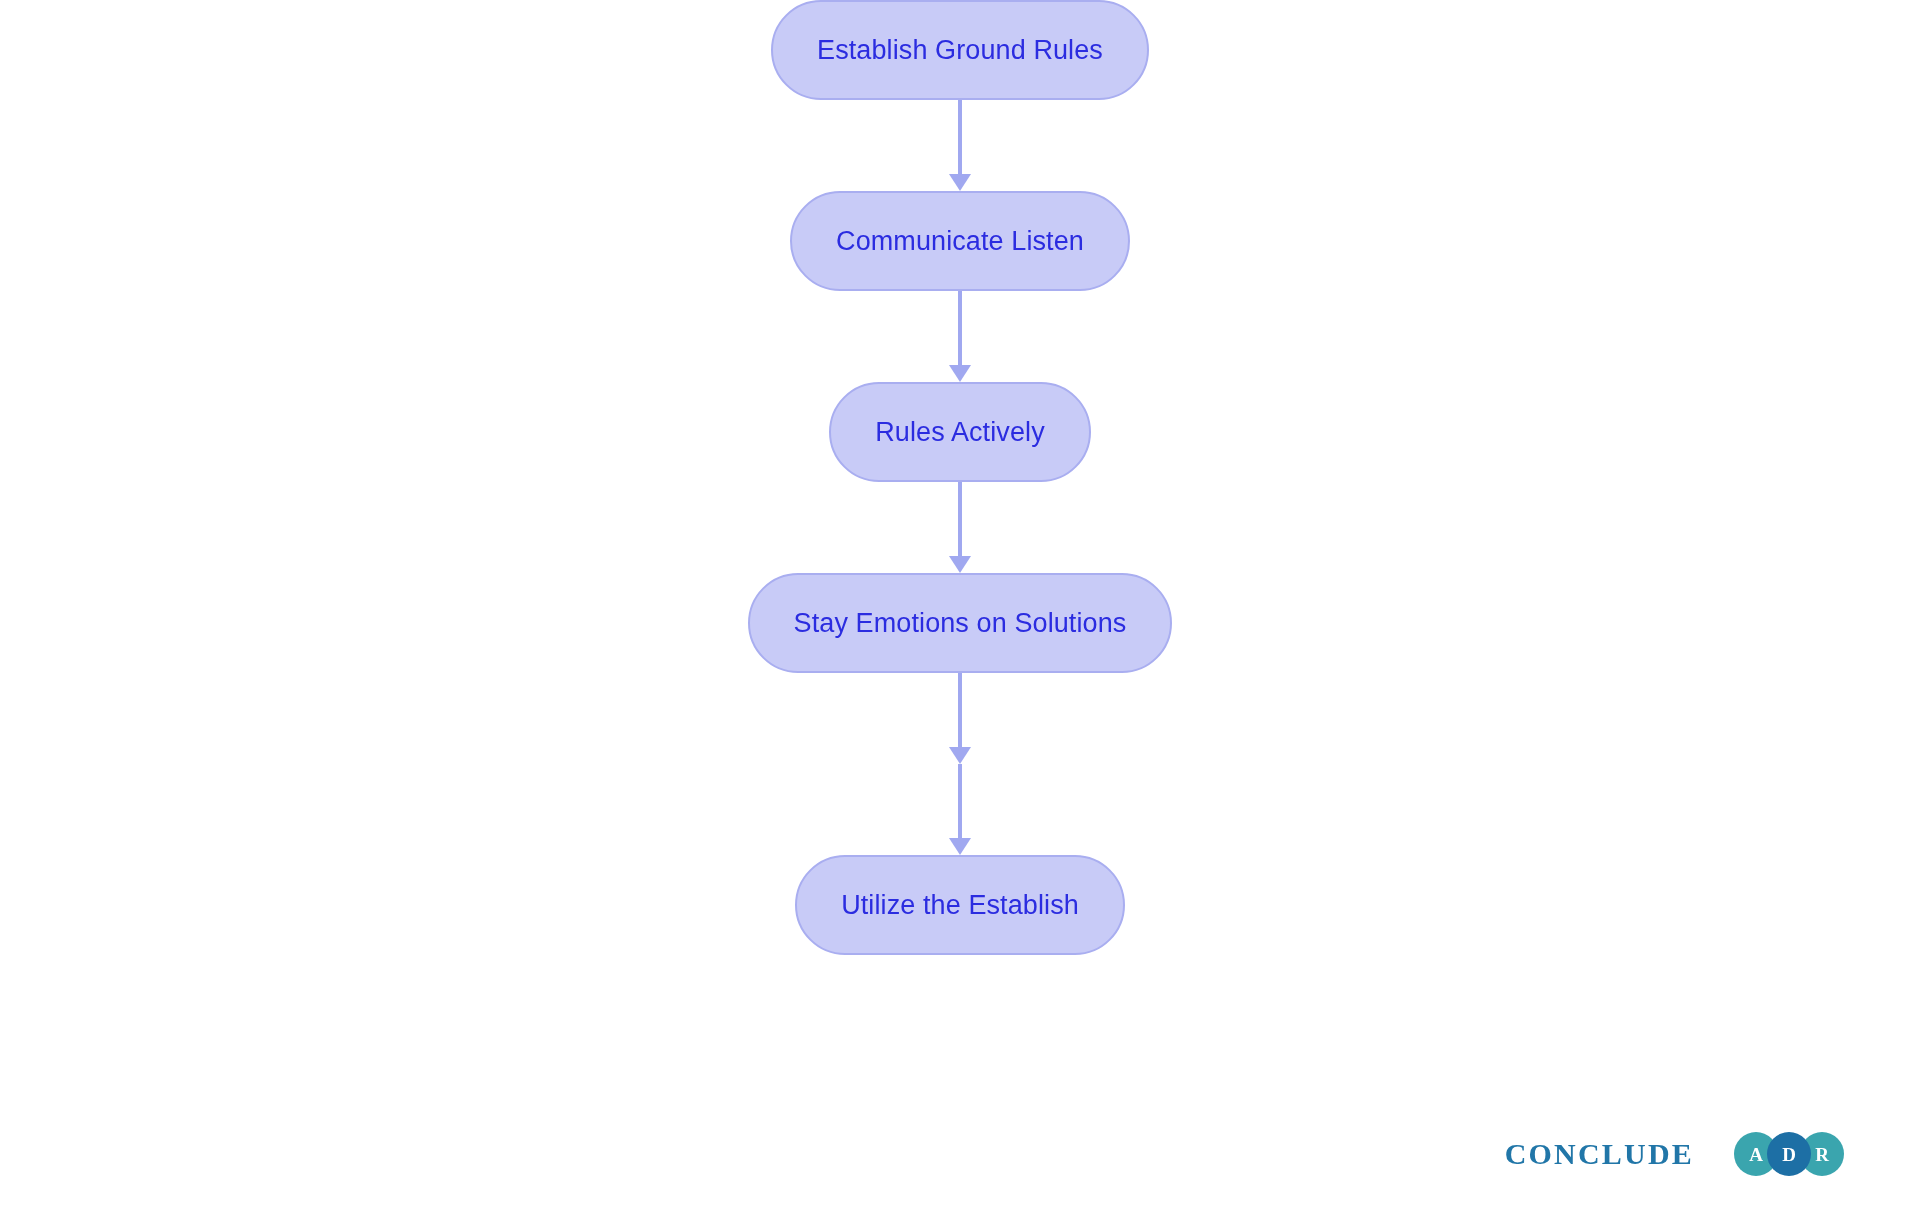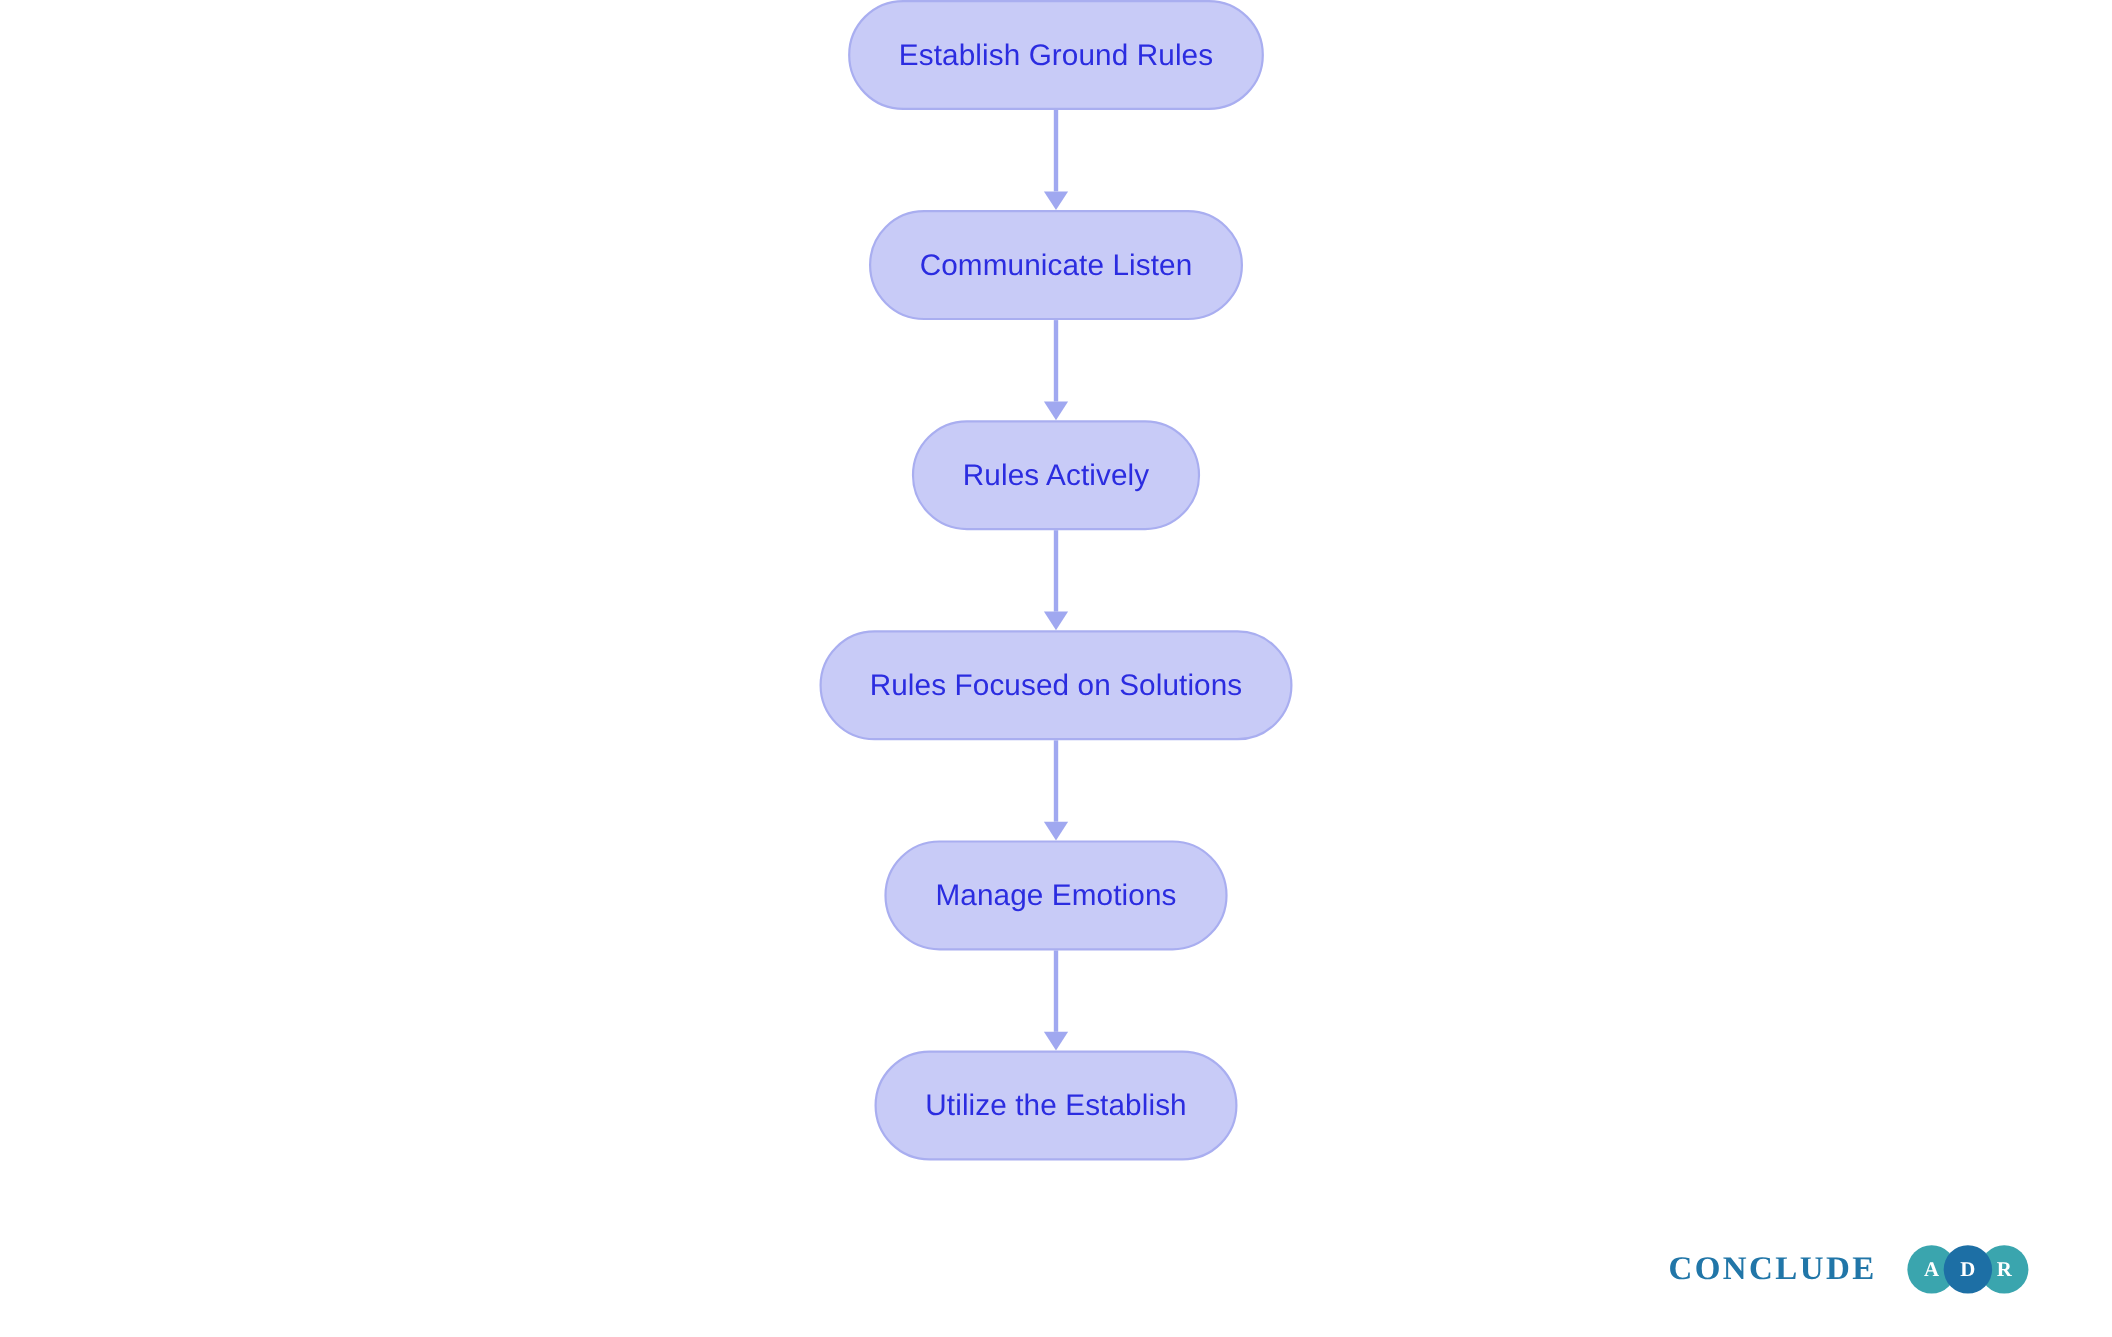--- a/index.html
+++ b/index.html
@@ -84,21 +84,21 @@
     border-top: 17px solid #a0a8f0;
   }
 
   
   .logo {
     position: absolute;
     right: 56px;
     bottom: 38px;
     display: flex;
     align-items: center;
-    gap: 28px;
+    gap: 40px;
   }
 
   .logo-wordmark {
     font-family: "Liberation Serif", serif;
     font-size: 30px;
     font-weight: 700;
     color: #2176a8;
     letter-spacing: 2.2px;
     line-height: 1;
   }
@@ -163,34 +163,29 @@
       </div>
     </div>
 
     <div class="connector">
       <div class="stem"></div>
       <div class="head"></div>
     </div>
 
     <div class="flow-step">
       <div class="node">
-        <span class="node-label">Rules Focused on Solutions</span>
-      </div>
-    </div>
-
-    <div class="connector">
-      <div class="stem"></div>
-      <div class="head"></div>
-    </div>
-
-    <div class="flow-step">
-      <div class="node">
-        <span class="node-label">Manage Emotions</span>
-      </div>
-    </div>
+        <span class="node-label">Stay Emotions on Solutions</span>
+      </div>
+    </div>
+
+    <div class="connector">
+      <div class="stem"></div>
+      <div class="head"></div>
+    </div>
+
 
     <div class="connector">
       <div class="stem"></div>
       <div class="head"></div>
     </div>
 
     <div class="flow-step">
       <div class="node">
         <span class="node-label">Utilize the Establish</span>
       </div>

